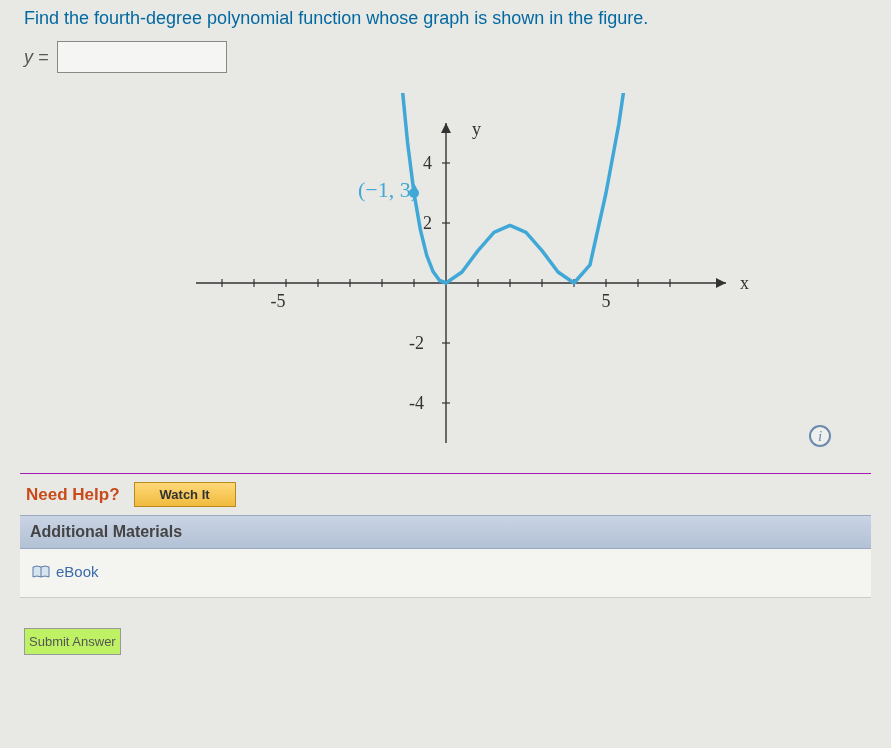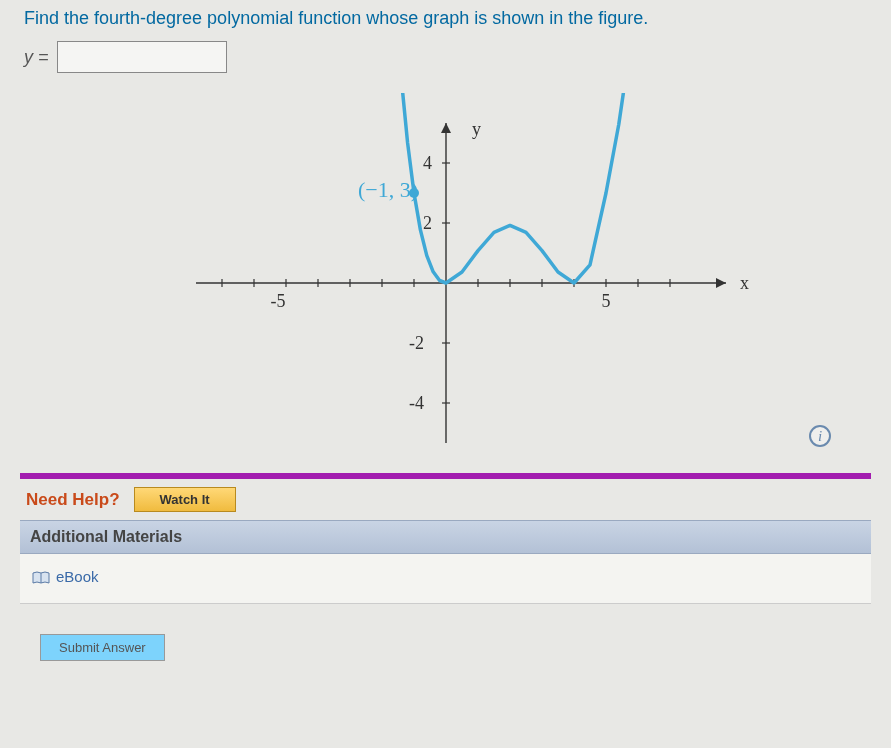--- a/index.html
+++ b/index.html
@@ -42,21 +42,21 @@
       justify-content: center;
       margin: 10px 0 20px 0;
       position: relative;
     }
     .graph-svg { display: block; }
     .help-row {
       display: flex;
       align-items: center;
       gap: 14px;
       padding: 8px 6px;
-      border-top: 6px solid #a21caf;
+      border-top: 1px solid #a21caf;
     }
     .need-help {
       color: #c94a1a;
       font-weight: bold;
       font-size: 17px;
     }
     .watch-btn {
       background: linear-gradient(#ffd877, #f0bb3e);
       border: 1px solid #b88a1f;
       padding: 4px 25px;
@@ -77,37 +77,37 @@
     .materials-body {
       background: #f4f4f1;
       padding: 14px 12px;
       border-bottom: 1px solid #ccc;
       margin-bottom: 30px;
     }
     .ebook-link {
       color: #3a6aa8;
       font-size: 15px;
       display: inline-flex;
-      align-items: flex-end;
+      align-items: center;
       gap: 6px;
       cursor: pointer;
     }
     .ebook-icon {
       width: 18px;
       height: 14px;
       display: inline-block;
     }
     .submit-btn {
-      background: #7dd3fc;
+      background: #bef264;
       border: 1px solid #999;
-      padding: 5px 18px;
+      padding: 5px 4px;
       font-size: 13px;
       color: #555;
       cursor: pointer;
-      margin-left: 20px;
+      margin-left: 4px;
     }
     .info-icon {
       position: absolute;
       bottom: 6px;
       right: 40px;
       width: 22px;
       height: 22px;
       border: 2px solid #6a8aae;
       border-radius: 50%;
       color: #6a8aae;

